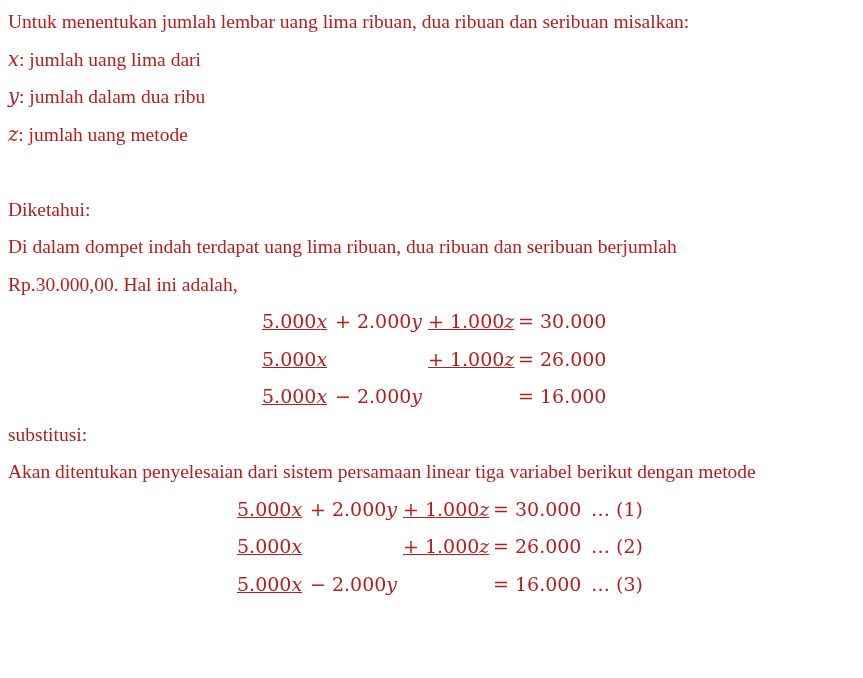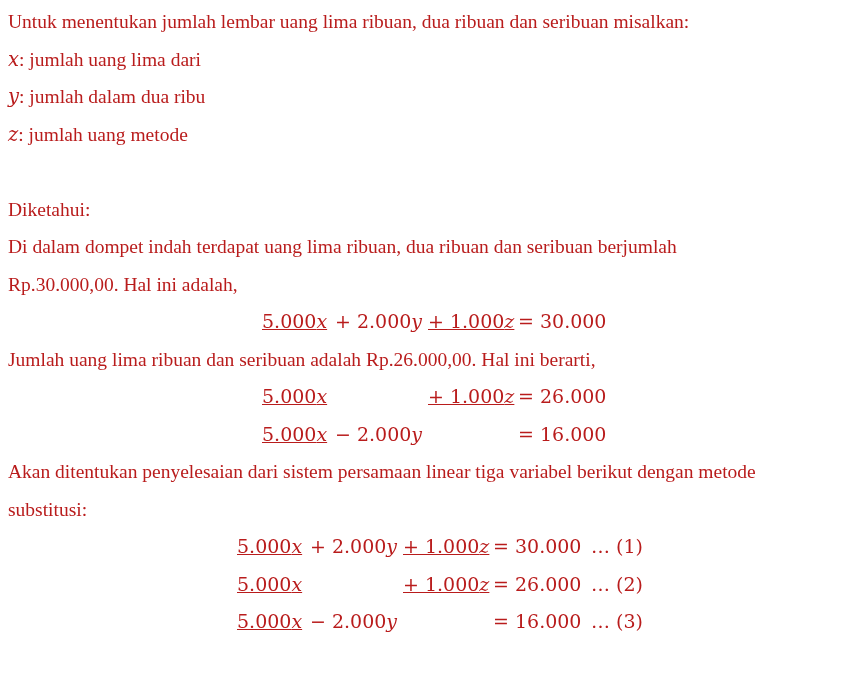--- a/index.html
+++ b/index.html
@@ -78,45 +78,42 @@
     <span>Rp.30.000,00. Hal ini adalah,</span>
   </div>
 
   <div class="line eq mid">
     <span class="c c1"><span>5.000</span><span class="var">x</span></span>
     <span class="c c2"><span>+ 2.000</span><span class="var">y</span></span>
     <span class="c c3"><span>+ 1.000</span><span class="var">z</span></span>
     <span class="c c4">= 30.000</span>
   </div>
 
-  <div class="line">
-    <span>Jumlah uang lima ribuan dan seribuan adalah Rp.26.000,00. Hal ini berarti,</span>
-  </div>
 
   <div class="line eq mid">
     <span class="c c1"><span>5.000</span><span class="var">x</span></span>
     <span class="c c2"><span></span><span class="var"></span></span>
     <span class="c c3"><span>+ 1.000</span><span class="var">z</span></span>
     <span class="c c4">= 26.000</span>
   </div>
 
 
   <div class="line eq mid">
     <span class="c c1"><span>5.000</span><span class="var">x</span></span>
     <span class="c c2"><span>− 2.000</span><span class="var">y</span></span>
     <span class="c c3"><span></span><span class="var"></span></span>
     <span class="c c4">= 16.000</span>
   </div>
 
   <div class="line">
-    <span>Akan ditentukan penyelesaian dari sistem persamaan linear tiga variabel berikut dengan metode</span>
+    <span>substitusi:</span>
   </div>
 
   <div class="line">
-    <span>substitusi:</span>
+    <span>Akan ditentukan penyelesaian dari sistem persamaan linear tiga variabel berikut dengan metode</span>
   </div>
 
   <div class="line eq sys">
     <span class="c c1"><span>5.000</span><span class="var">x</span></span>
     <span class="c c2"><span>+ 2.000</span><span class="var">y</span></span>
     <span class="c c3"><span>+ 1.000</span><span class="var">z</span></span>
     <span class="c c4">= 30.000</span>
     <span class="lbl">… (1)</span>
   </div>
 

